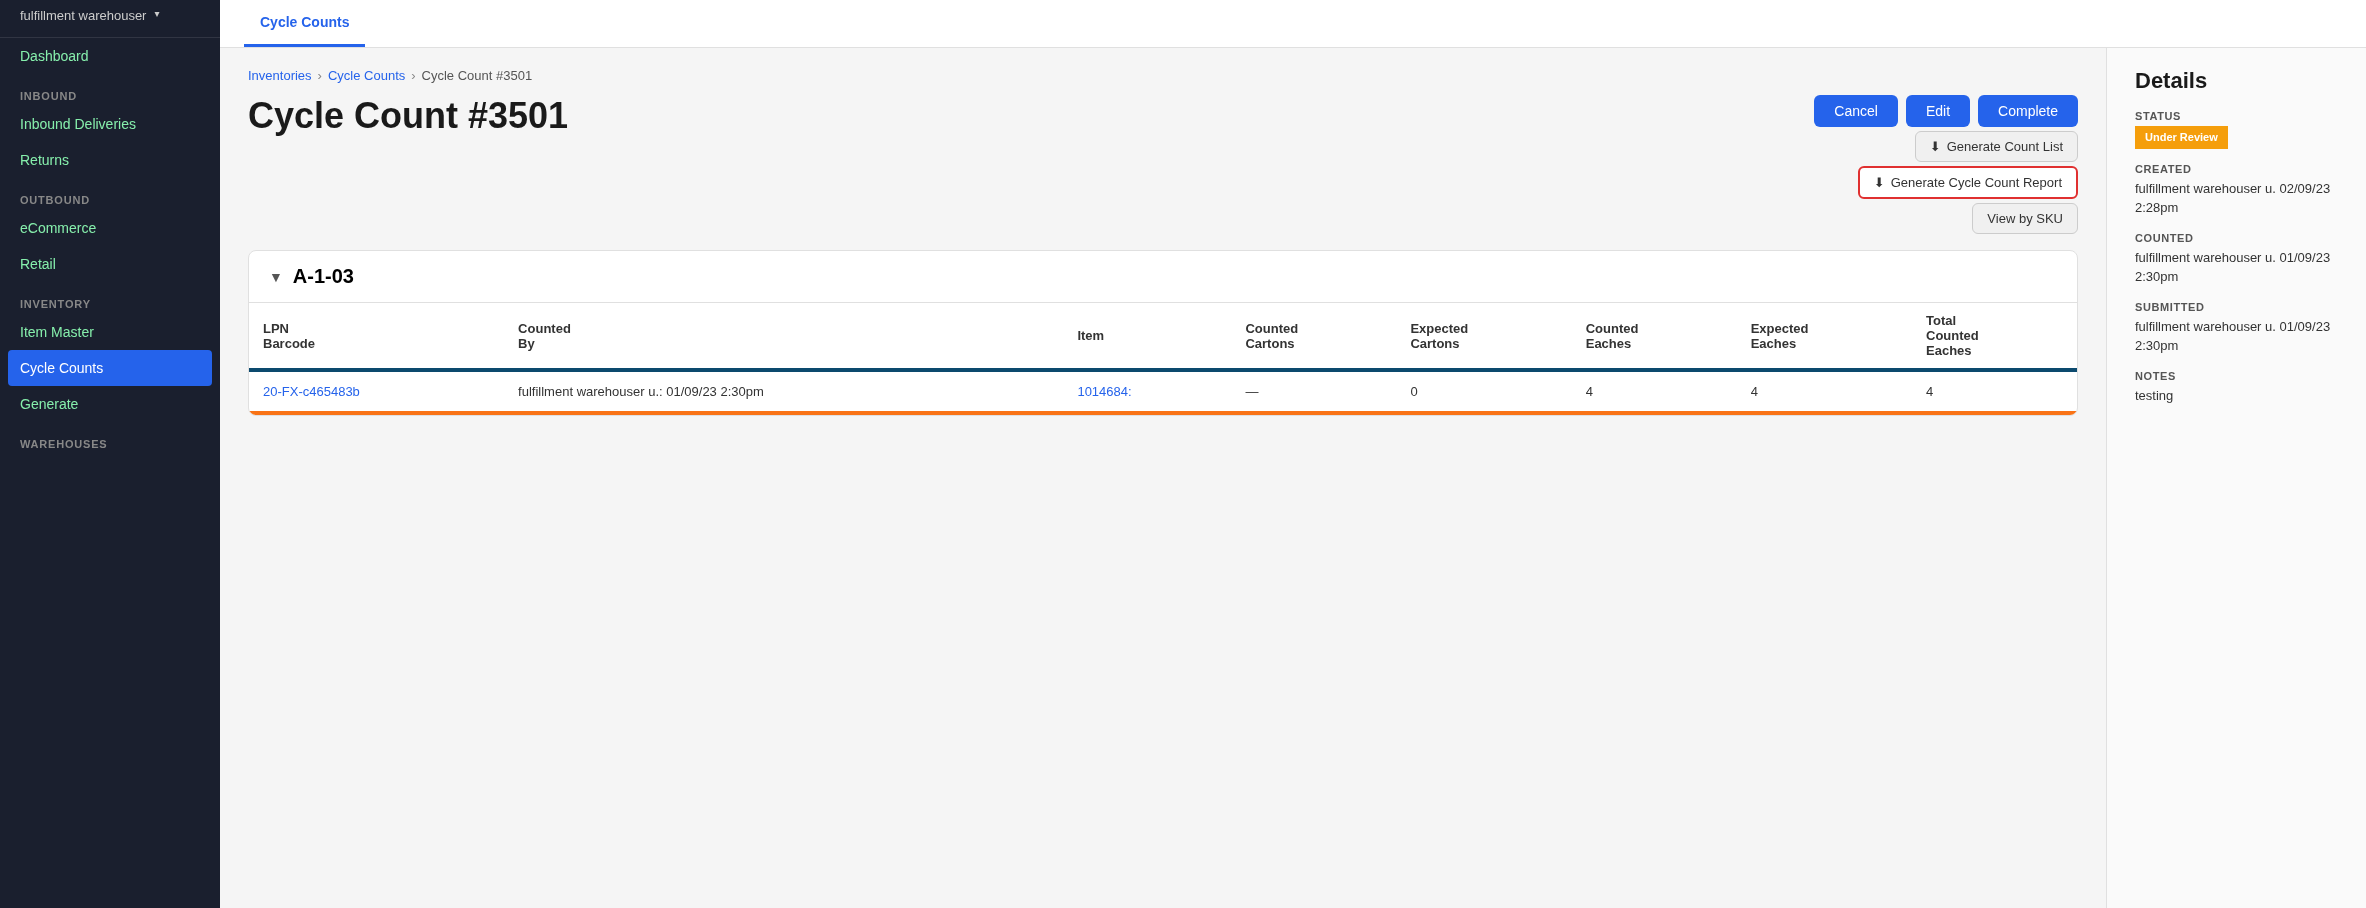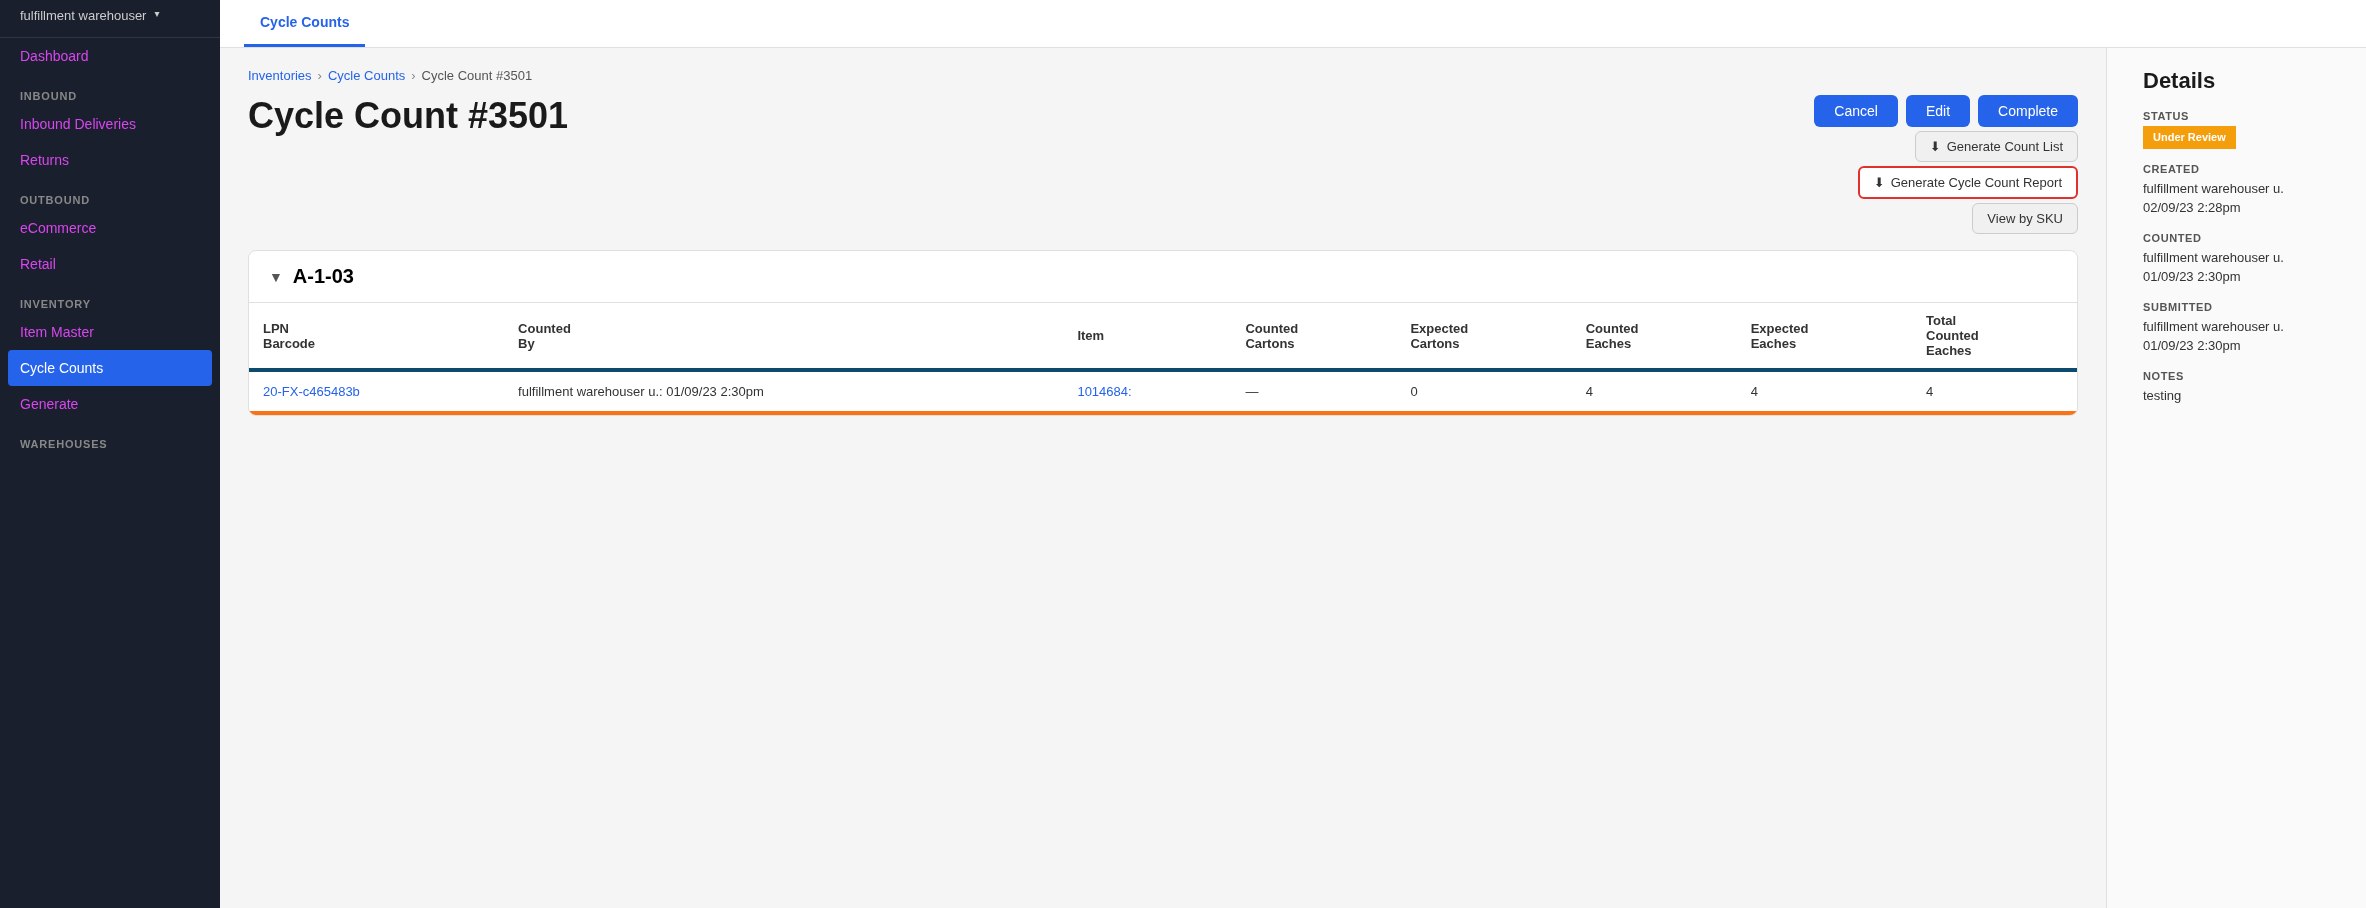--- a/index.html
+++ b/index.html
@@ -30,21 +30,21 @@
       gap: 6px;
       font-size: 13px;
       color: #ccc;
       border-bottom: 1px solid rgba(255,255,255,0.1);
       cursor: pointer;
     }
     .sidebar-user .chevron { font-size: 10px; margin-left: 2px; }
     .sidebar-nav-item {
       padding: 10px 20px;
       font-size: 14px;
-      color: #d946ef;
+      color: #86efac;
       cursor: pointer;
     }
     .sidebar-section-label {
       padding: 16px 20px 4px;
       font-size: 11px;
       font-weight: 700;
       color: #888;
       letter-spacing: 0.8px;
       text-transform: uppercase;
     }
@@ -224,21 +224,21 @@
       border-bottom: 4px solid #f97316;
     }
     .link-blue { color: #2563eb; cursor: pointer; text-decoration: none; }
 
     
     .details-panel {
       width: 260px;
       min-width: 260px;
       background: #fafafa;
       border-left: 1px solid #e0e0e0;
-      padding: 20px 36px;
+      padding: 20px 28px;
       overflow-y: auto;
     }
     .details-title {
       font-size: 22px;
       font-weight: 700;
       margin-bottom: 16px;
       color: #1a1a1a;
     }
     .detail-label {
       font-size: 11px;

